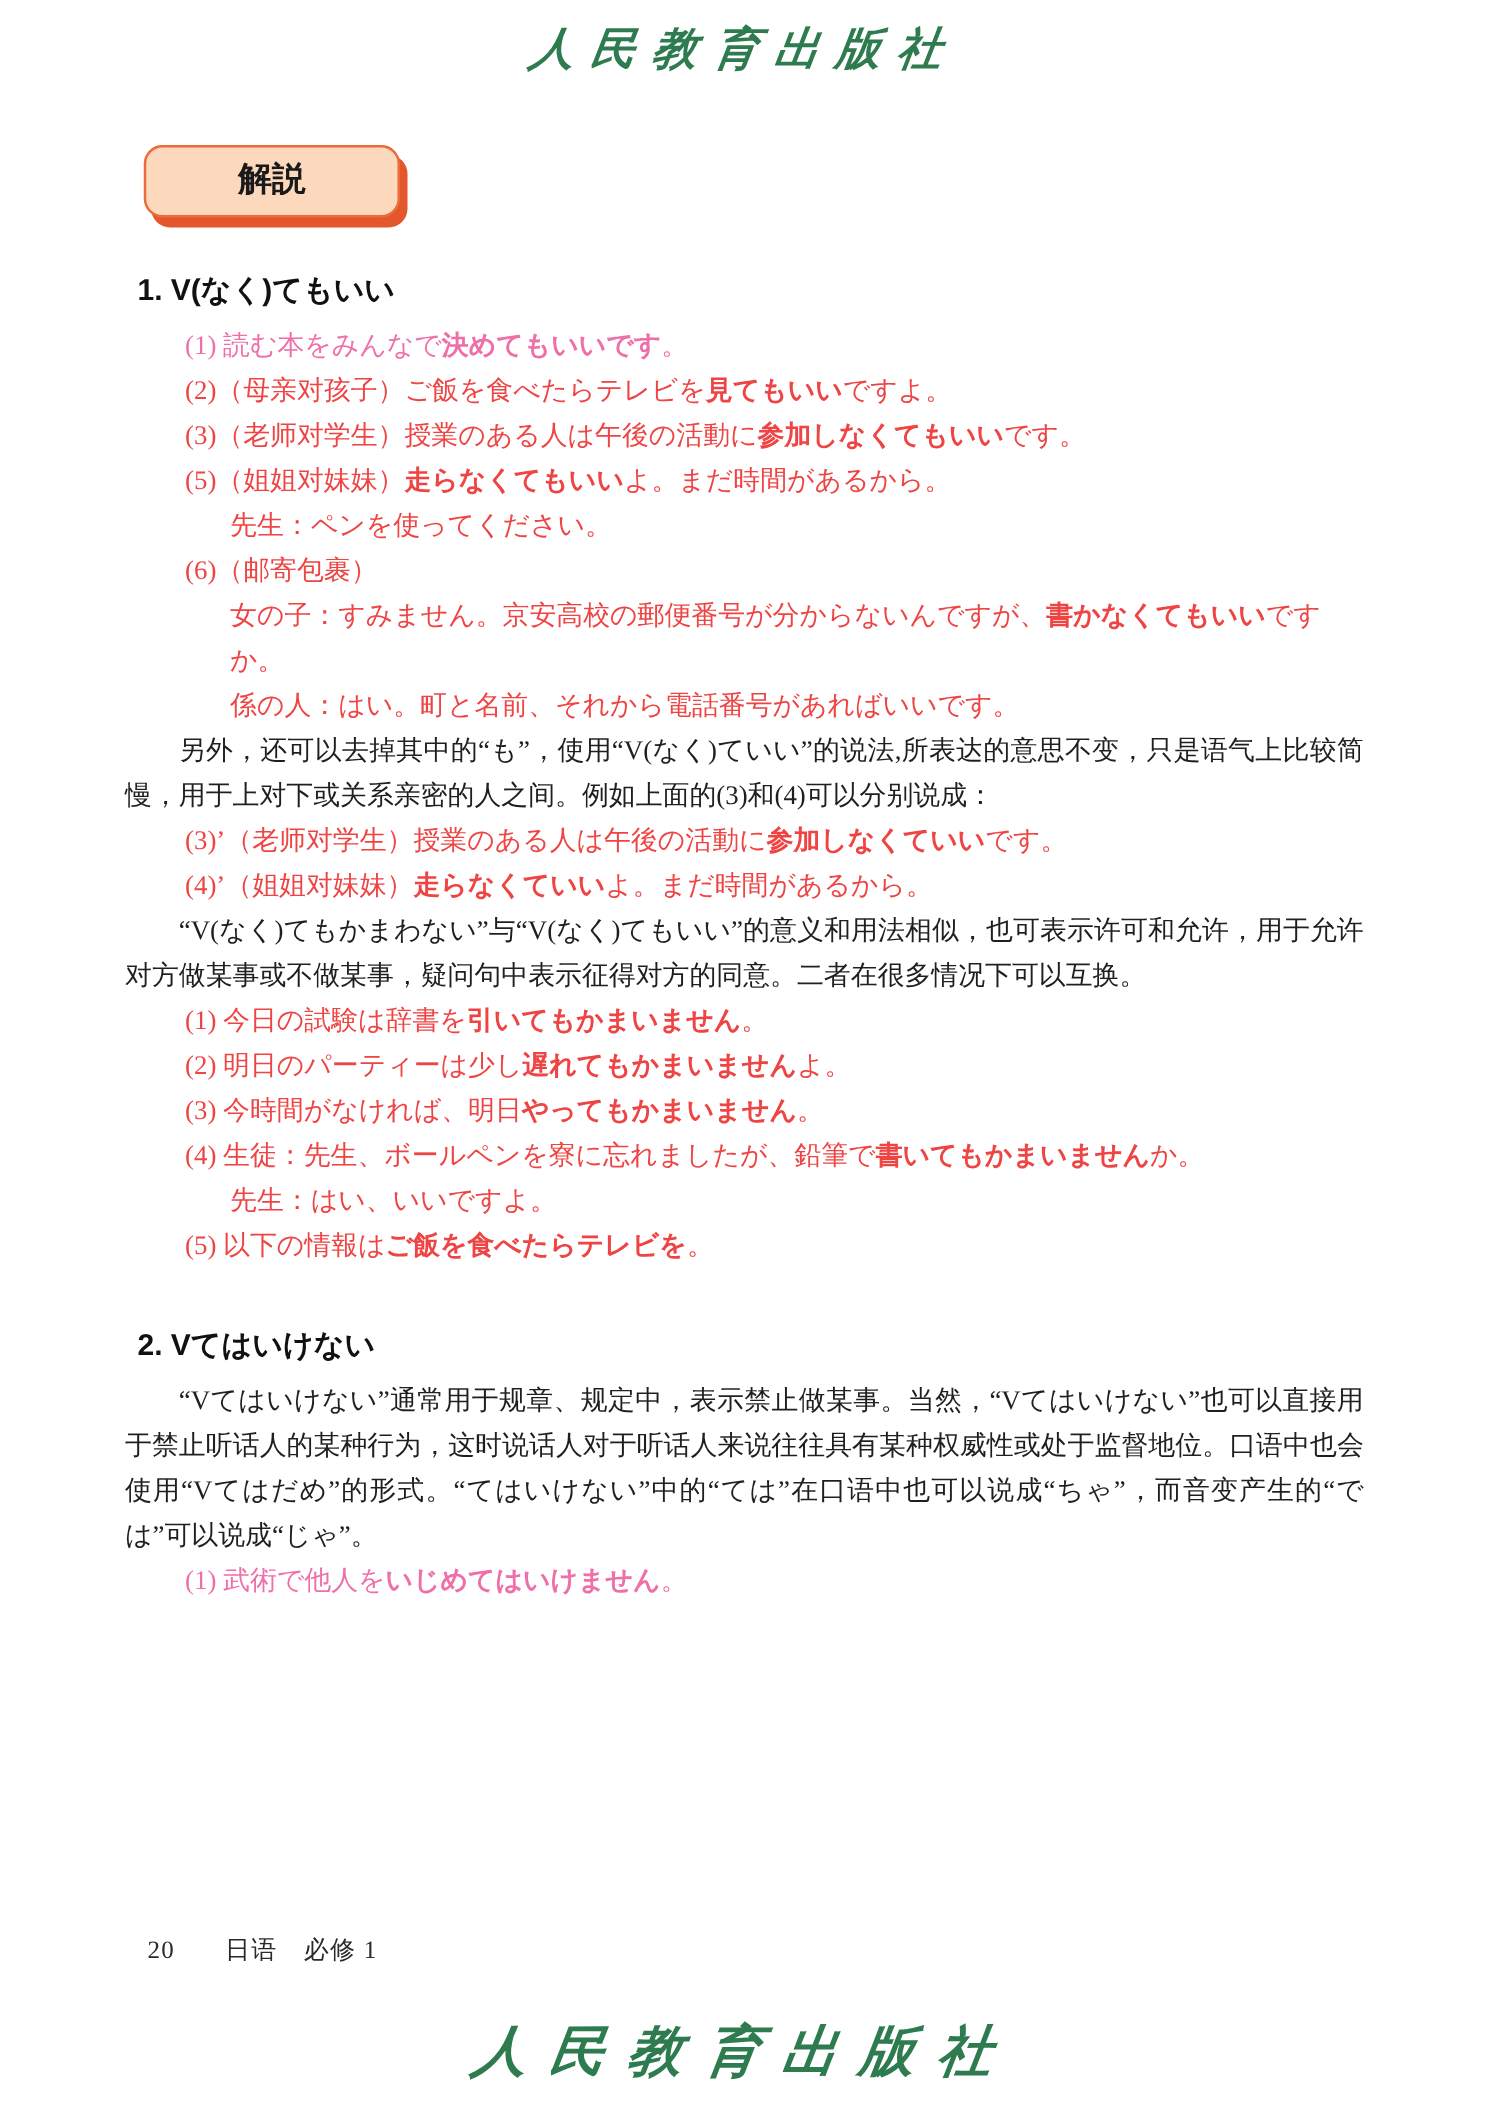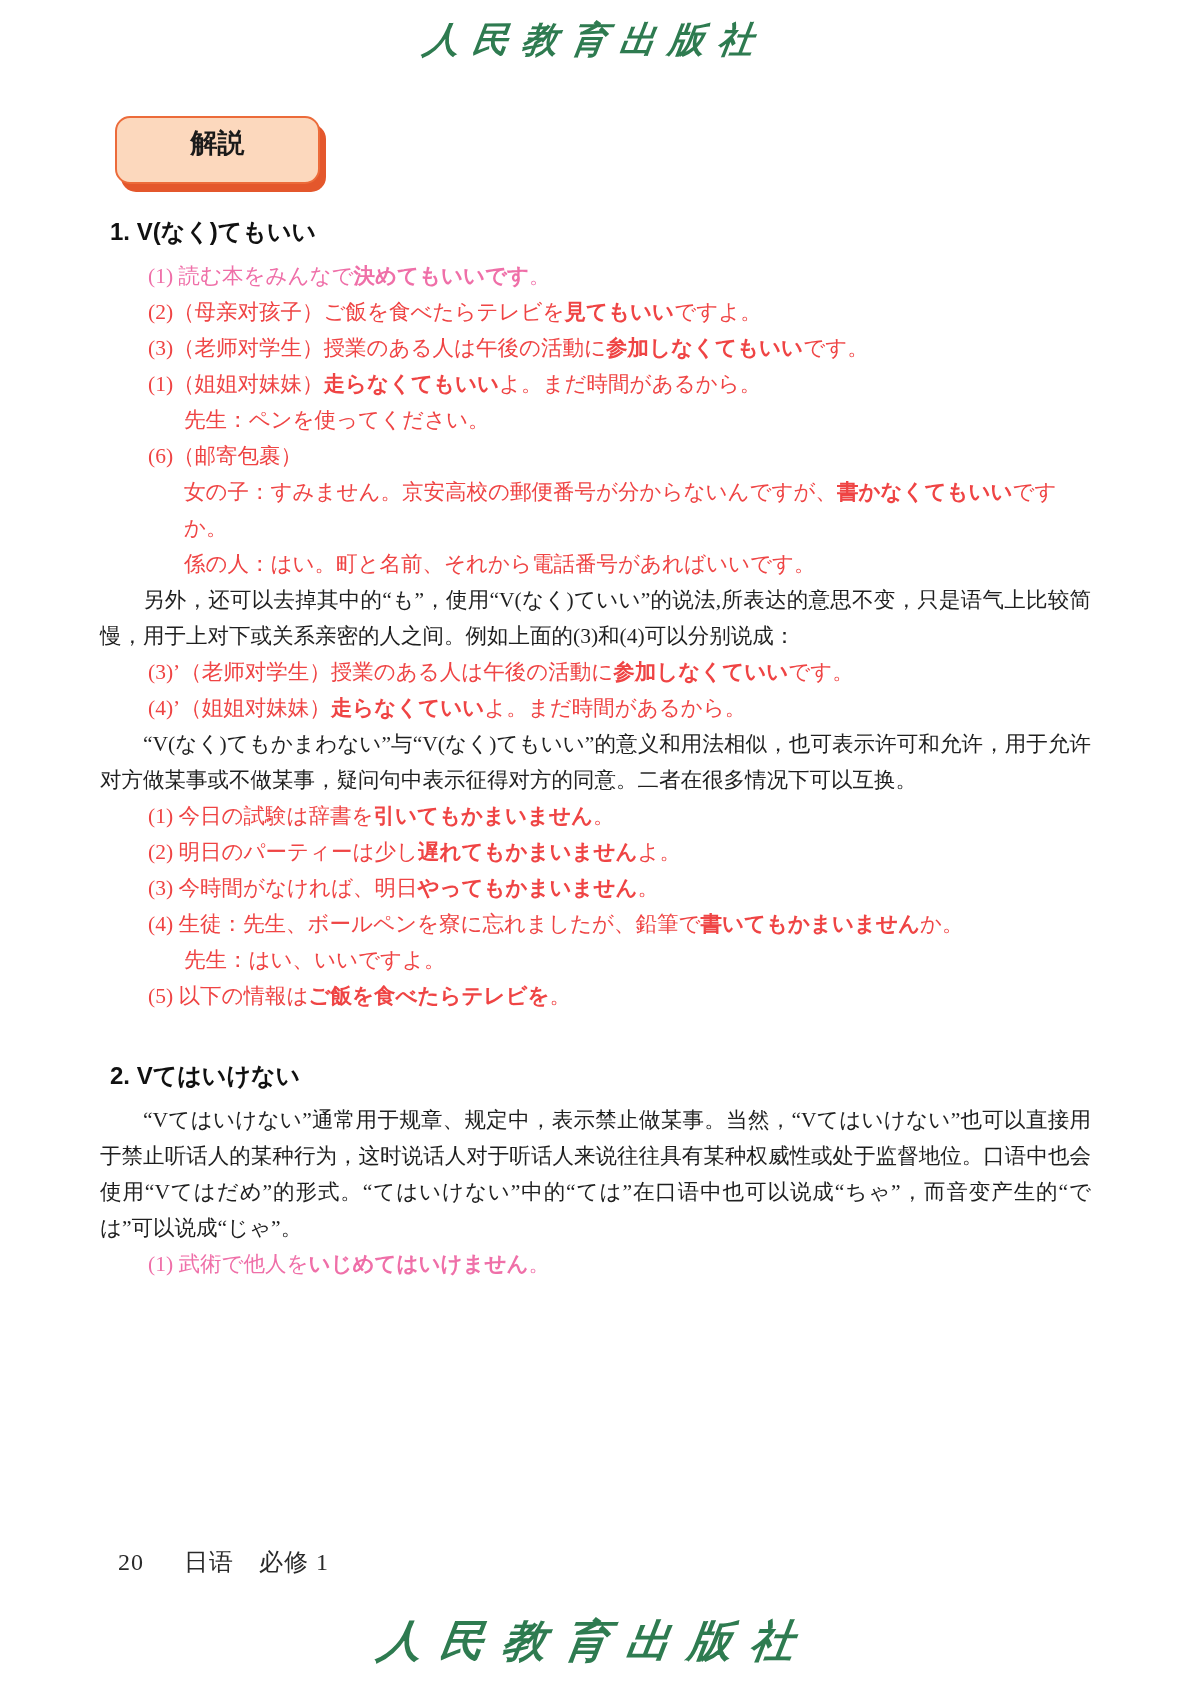--- a/index.html
+++ b/index.html
@@ -24,21 +24,21 @@
   .logo-top{margin-top:12px;font-size:36px;letter-spacing:13px;height:54px;line-height:54px;transform:skewX(-8deg);}
   .logo-bottom{
     position:absolute;left:0;right:0;top:1612px;
     font-size:44px;letter-spacing:18px;transform:skewX(-8deg);
   }
 
   
   .badge-wrap{margin:50px 0 0 15px;height:56px;}
   .badge{
     display:inline-block;
-    width:205px;height:68px;line-height:50px;
+    width:205px;height:58px;line-height:50px;
     text-align:center;
     background:var(--badge-fill,#fcd8bd);
     border:2px solid var(--badge-border,#ec6b3a);
     border-radius:15px;
     box-shadow:6px 8px 0 var(--badge-shadow,#e4572c);
     font-family:"Liberation Sans",sans-serif;
     font-weight:bold;font-size:27px;color:#1a1a1a;
     box-sizing:border-box;
   }
 
@@ -61,42 +61,42 @@
     padding-left:48px;
     font-size:21.5px;line-height:36px;
     color:#ef4444;
   }
   .ex.indent2{padding-left:84px;}
   .b{font-family:"Liberation Sans",sans-serif;font-weight:bold;}
   .pink{color:var(--example-pink,#ef6fa8);}
 
   .footer{
     position:absolute;left:118px;top:1546px;
-    font-size:24px;color:#2a2a2a;letter-spacing:1px;font-family:Liberation Serif, serif;
+    font-size:20px;color:#2a2a2a;letter-spacing:1px;font-family:Liberation Serif, serif;
   }
   .footer .pageno{margin-right:40px;}
 </style>
 </head>
 <body>
 
 <div class="page">
 
   <div class="logo logo-top">人民教育出版社</div>
 
   <div class="content">
     <div class="badge-wrap">
       <span class="badge">解説</span>
     </div>
 
     <h2 class="sec">1. V(なく)てもいい</h2>
 
     <div class="ex pink"><span>(1) 読む本をみんなで</span><span class="b">決めてもいいです</span><span>。</span></div>
     <div class="ex"><span>(2)（母亲对孩子）ご飯を食べたらテレビを</span><span class="b">見てもいい</span><span>ですよ。</span></div>
     <div class="ex"><span>(3)（老师对学生）授業のある人は午後の活動に</span><span class="b">参加しなくてもいい</span><span>です。</span></div>
-    <div class="ex"><span>(1)（姐姐对妹妹）</span><span class="b">走らなくてもいい</span><span>よ。まだ時間があるから。</span></div>
+    <div class="ex"><span>(5)（姐姐对妹妹）</span><span class="b">走らなくてもいい</span><span>よ。まだ時間があるから。</span></div>
 
 
     <div class="ex indent2"><span>先生：ペンを使ってください。</span></div>
     <div class="ex"><span>(6)（邮寄包裹）</span></div>
     <div class="ex indent2"><span>女の子：すみません。京安高校の郵便番号が分からないんですが、</span><span class="b">書かなくてもいい</span><span>ですか。</span></div>
     <div class="ex indent2"><span>係の人：はい。町と名前、それから電話番号があればいいです。</span></div>
 
     <p class="para">另外，还可以去掉其中的“も”，使用“V(なく)ていい”的说法,所表达的意思不变，只是语气上比较简慢，用于上对下或关系亲密的人之间。例如上面的(3)和(4)可以分别说成：</p>
 
     <div class="ex"><span>(3)’（老师对学生）授業のある人は午後の活動に</span><span class="b">参加しなくていい</span><span>です。</span></div>

